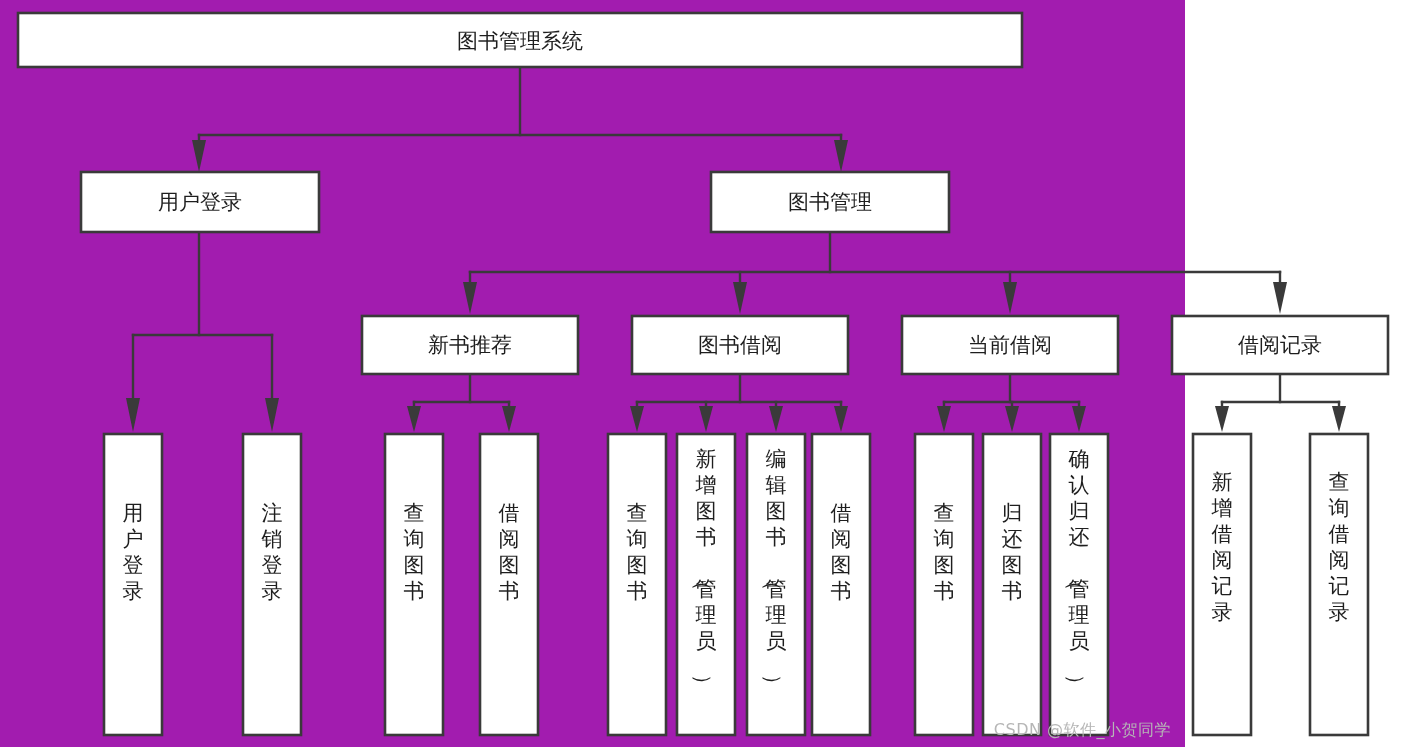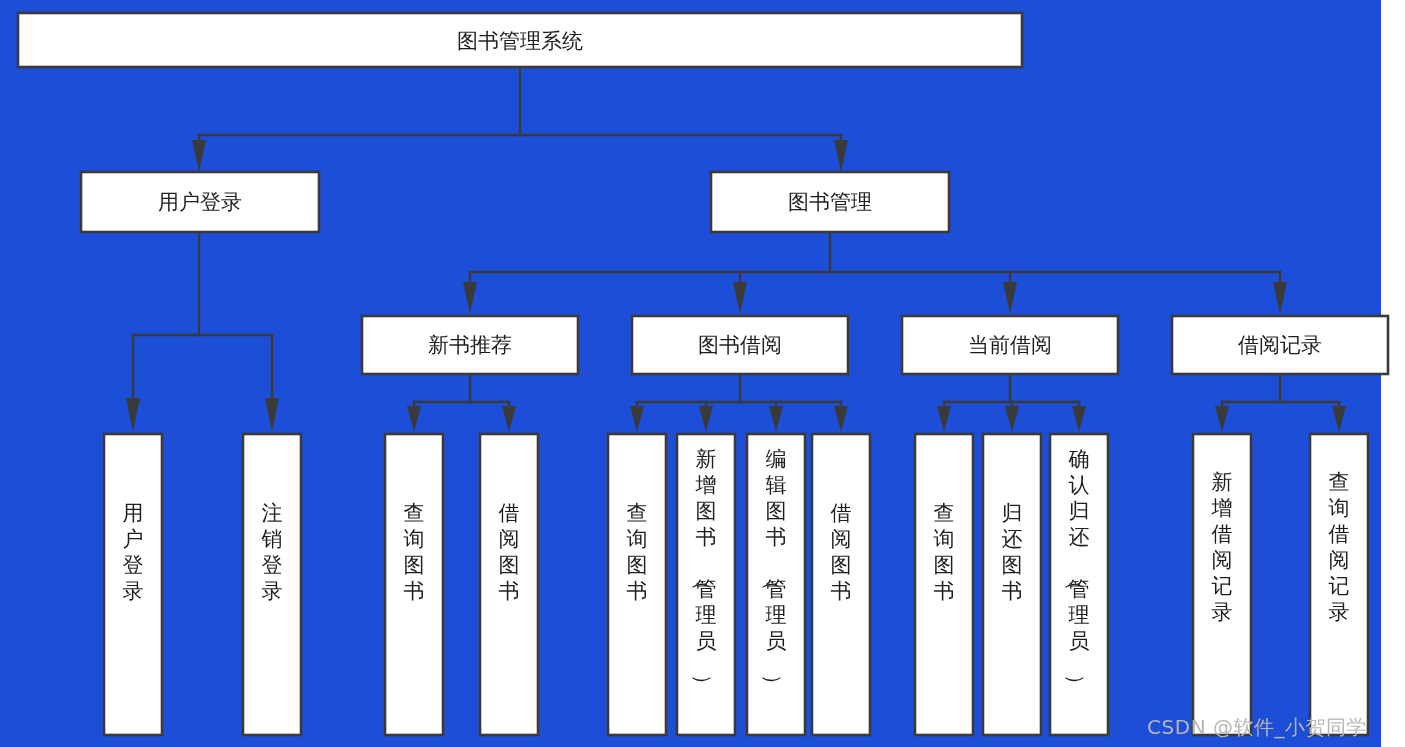--- a/index.html
+++ b/index.html
@@ -8,23 +8,23 @@
     background: #ffffff;
   }
   body {
     width: 1405px;
     height: 747px;
     overflow: hidden;
     font-family: "DejaVu Sans", "Liberation Sans", sans-serif;
   }
   #diagram-root {
     position: relative;
-    width: 1381px;
+    width: 1185px;
     height: 747px;
-    background: #1d4ed8;
+    background: #a21caf;
   }
   svg.diagram-canvas {
     position: absolute;
     top: 0;
     left: 0;
     width: 1405px;
     height: 747px;
     display: block;
   }
   .node-box {
@@ -53,21 +53,21 @@
     font-family: "DejaVu Sans", "Liberation Sans", sans-serif;
     font-size: 21px;
     fill: #1e1e1e;
     text-anchor: middle;
   }
   .watermark {
     position: absolute;
     right: 14px;
     bottom: 6px;
     font-family: "DejaVu Sans", "Liberation Sans", sans-serif;
-    font-size: 20px;
+    font-size: 16px;
     color: #b6b6b6;
     letter-spacing: 0.5px;
     white-space: nowrap;
     pointer-events: none;
   }
 </style>
 </head>
 <body>
 
 <div id="diagram-root">

